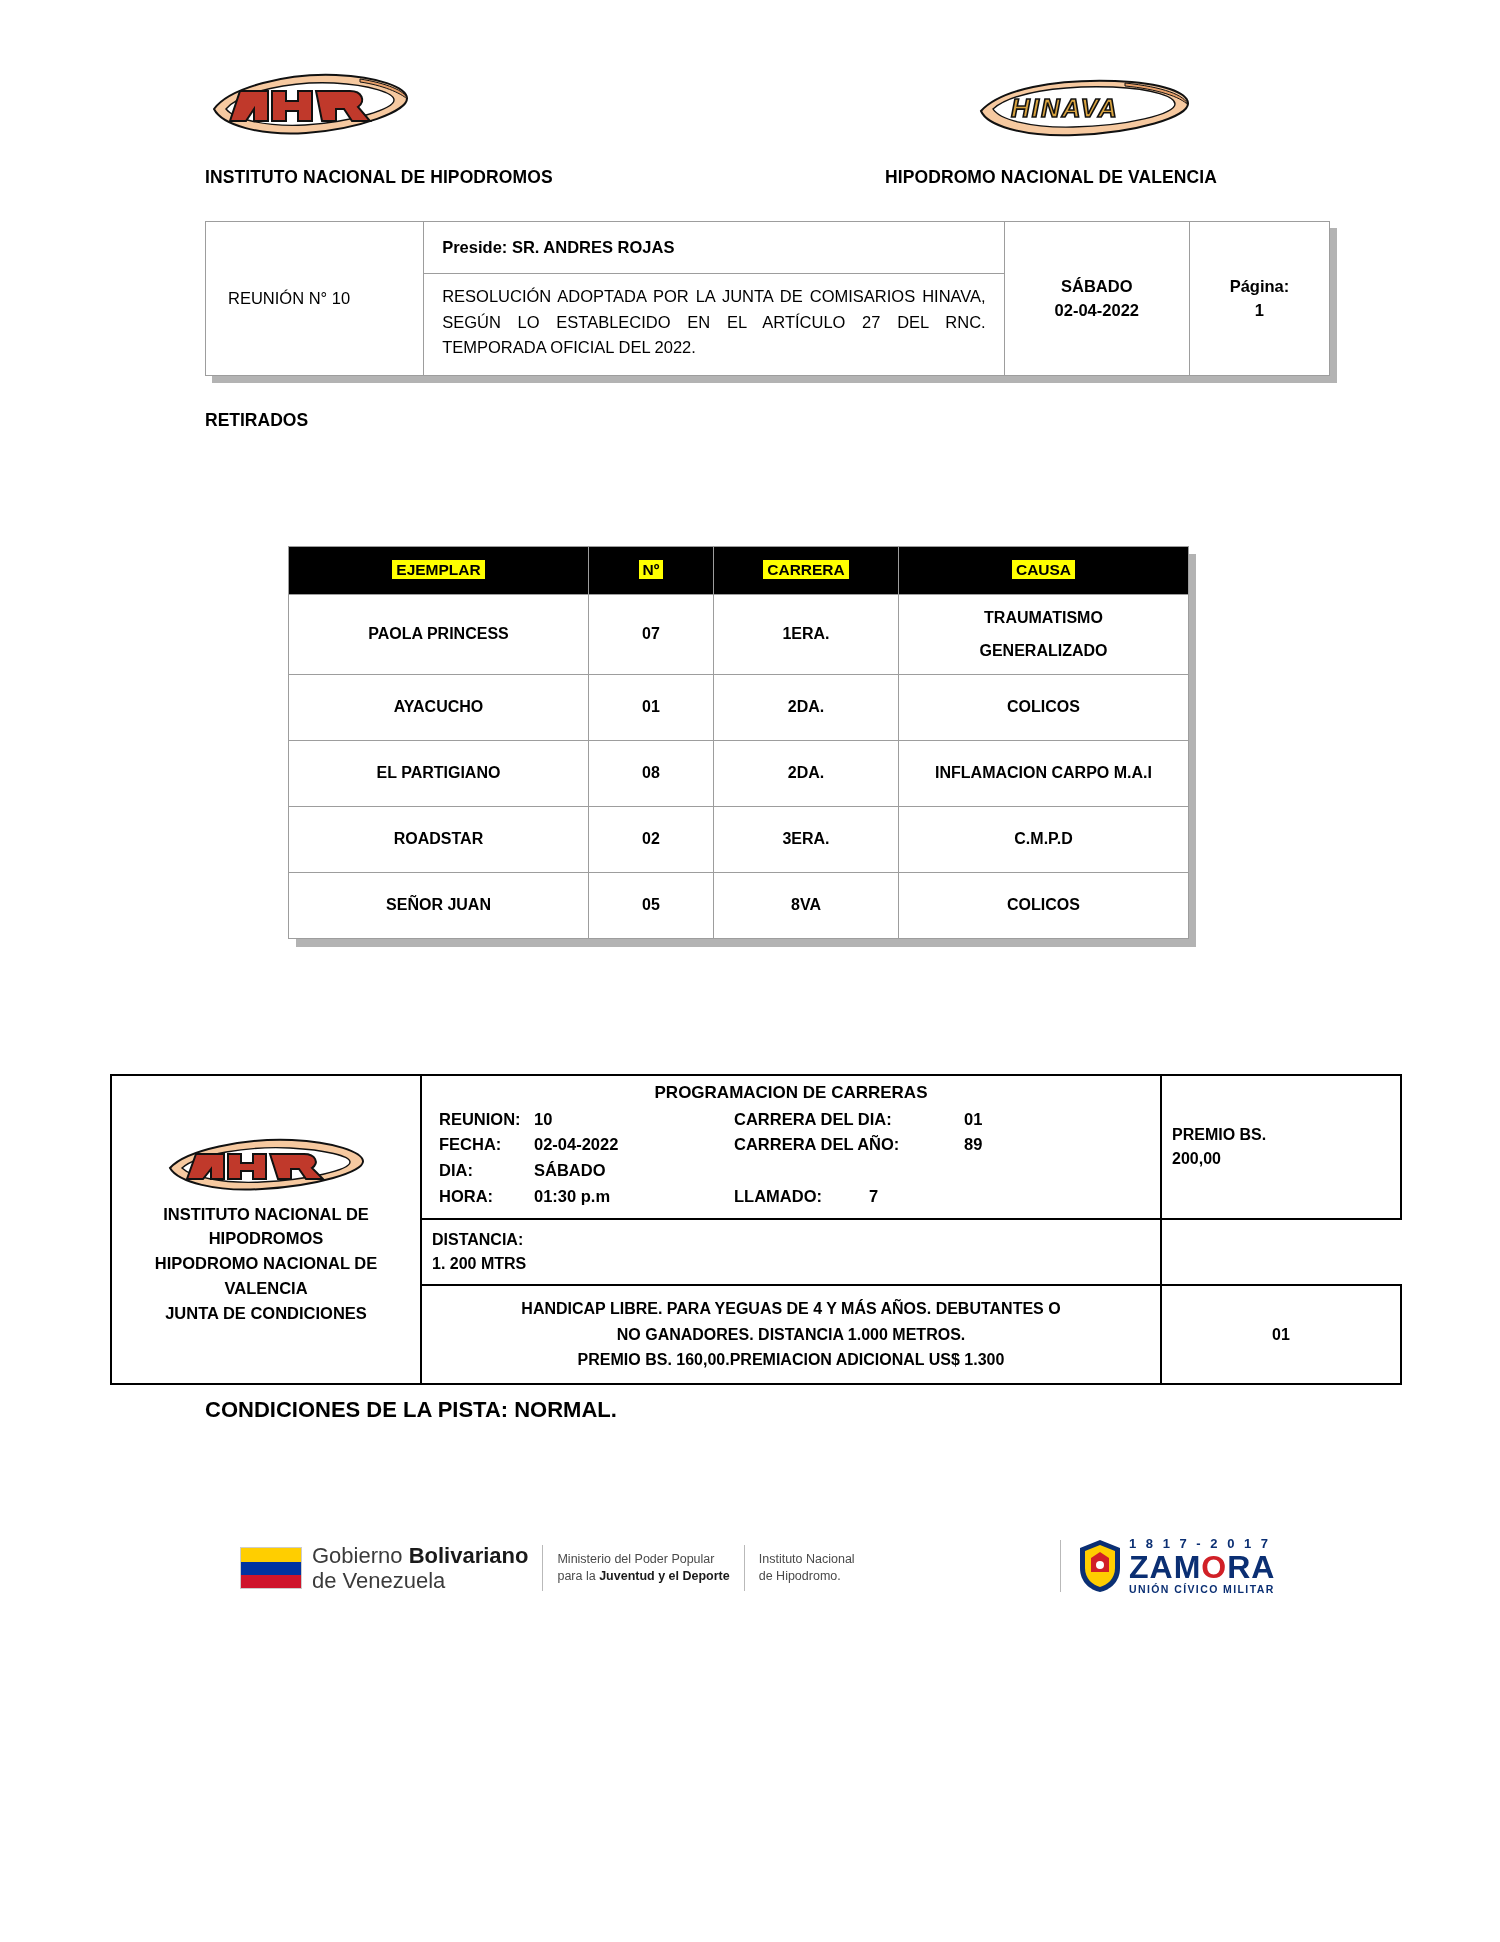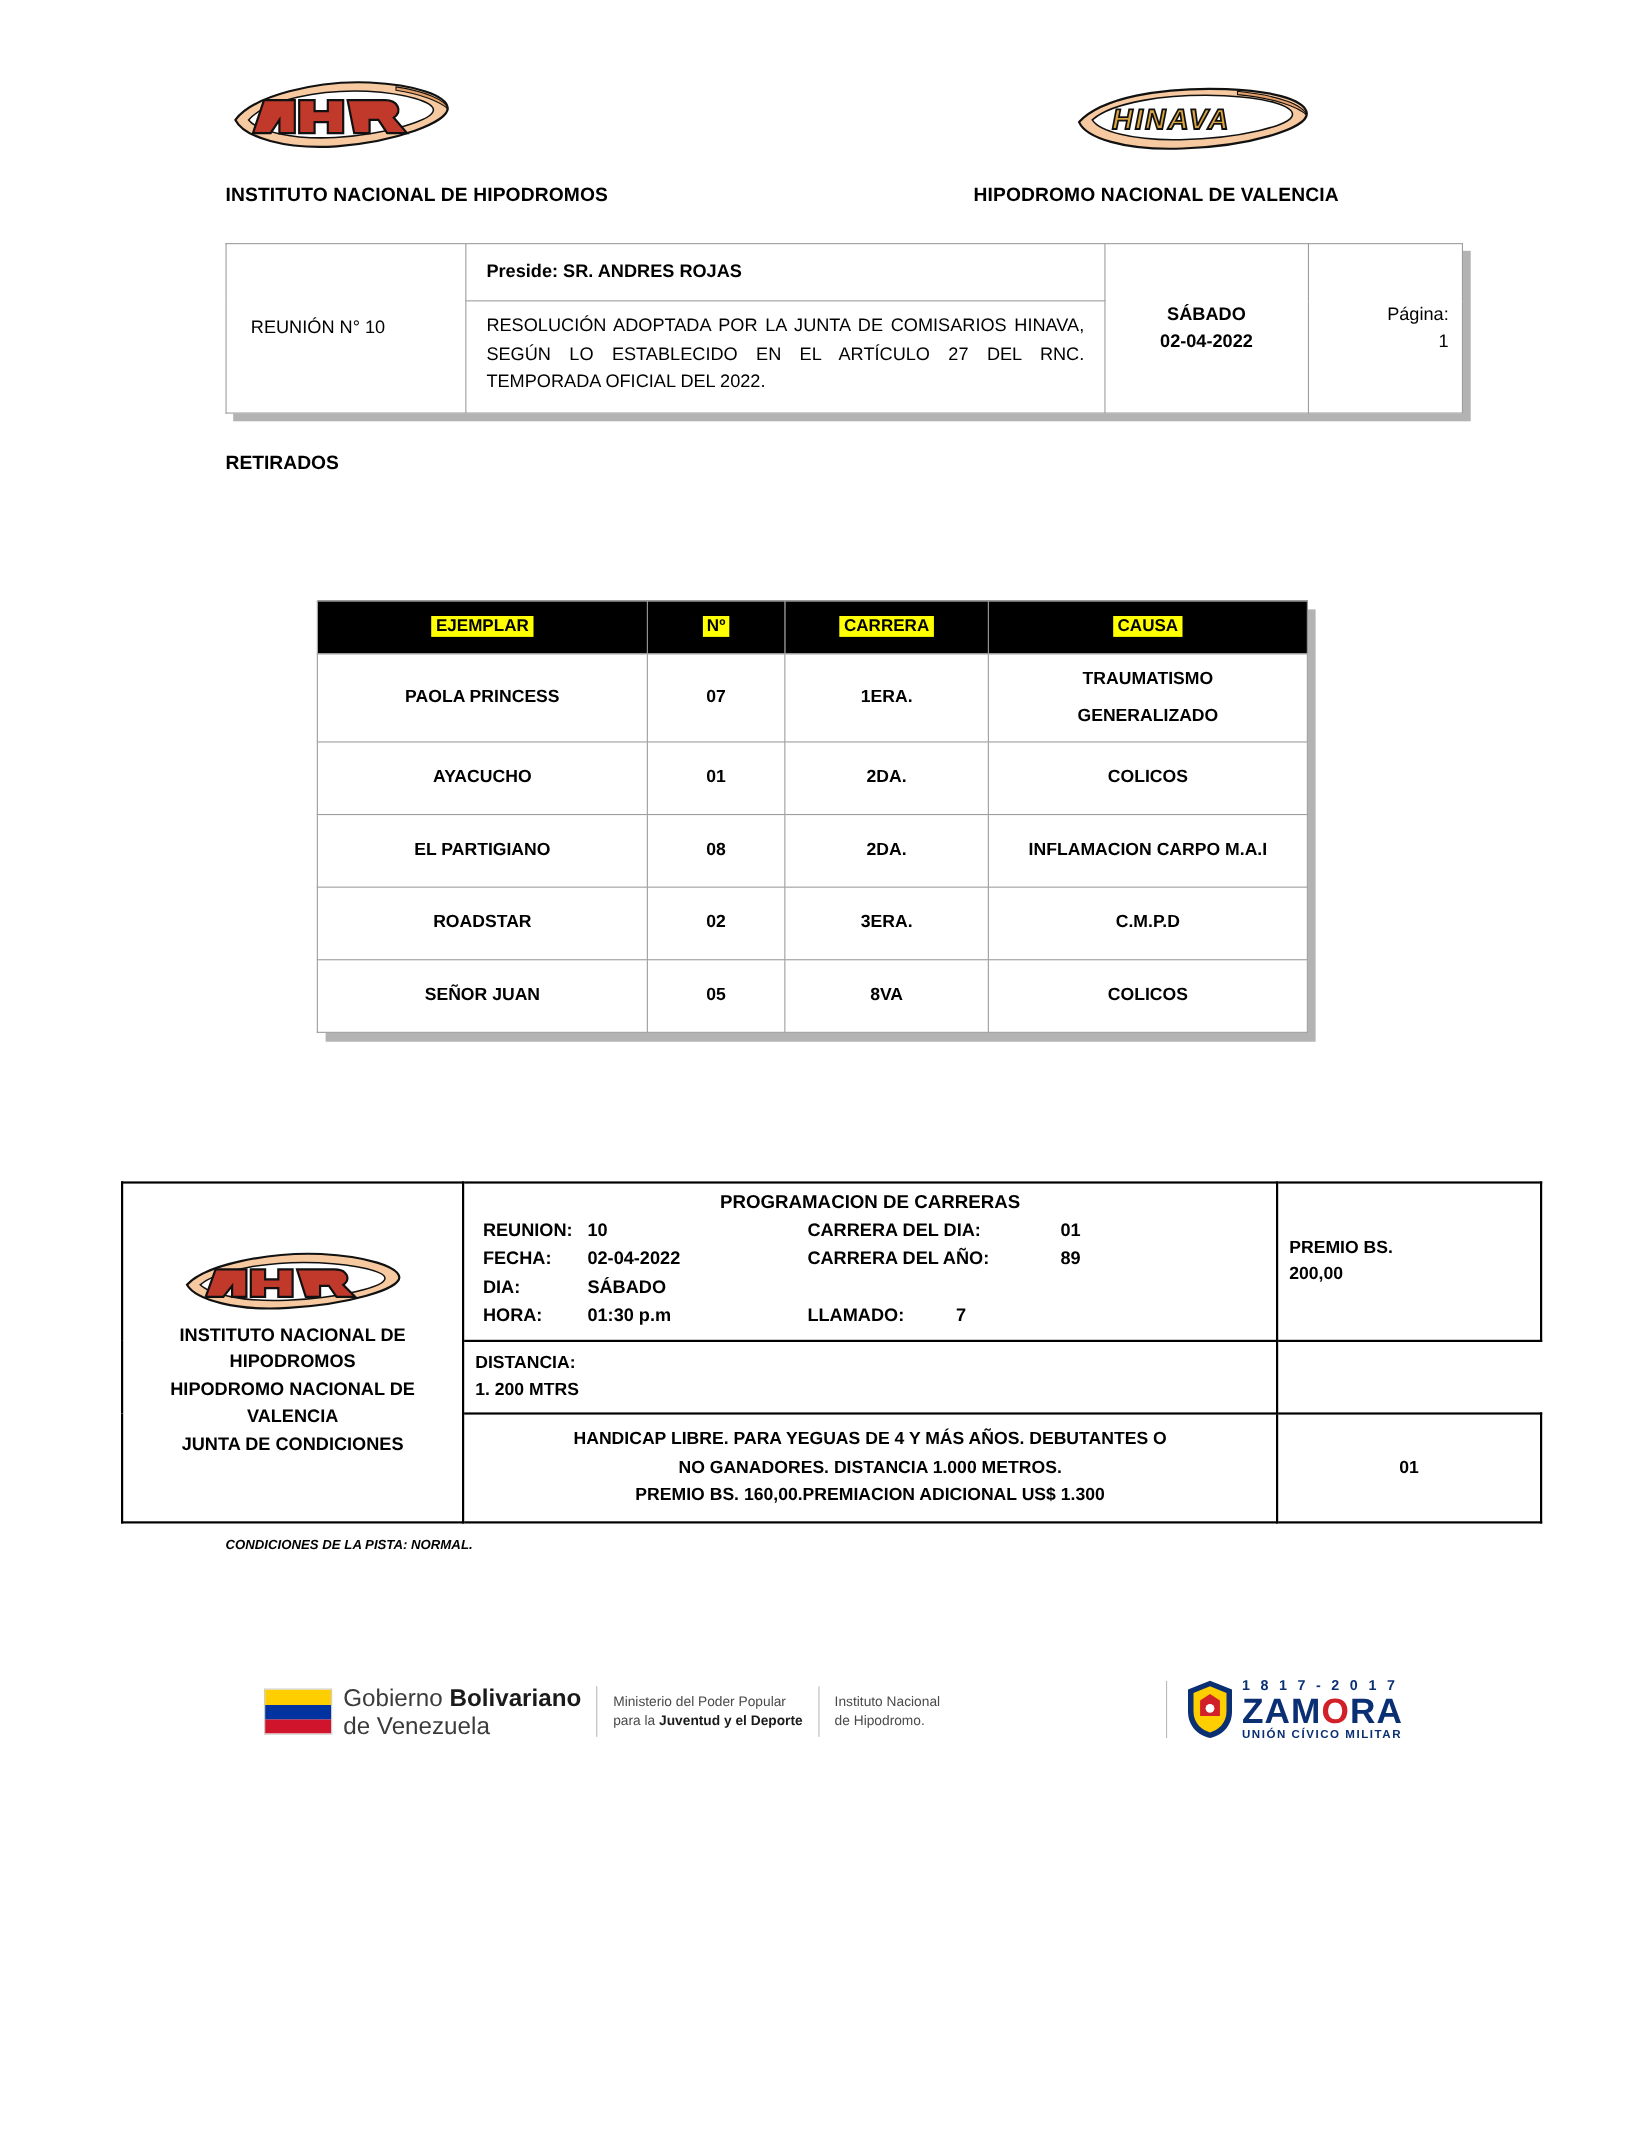--- a/index.html
+++ b/index.html
@@ -89,21 +89,21 @@
   }
   table.res td {
     border: 1px solid #9d9d9d;
     padding: 8px 12px;
     vertical-align: middle;
     font-size: 16.5px;
   }
   .res-reunion { width: 218px; text-align: left; padding-left: 22px !important; font-size: 16.5px;}
   .res-mid { width: 580px; }
   .res-date { width: 185px; text-align: center; font-weight: bold; line-height: 1.5; }
-  .res-page { width: 140px; text-align: right; line-height: 1.5; }
+  .res-page { width: 140px; text-align: center; line-height: 1.5; font-weight: bold; }
   .res-preside { font-weight: bold; padding: 16px 18px !important; font-size: 17px;}
   .res-body {
     text-align: justify;
     line-height: 1.55;
     padding: 10px 18px 14px 18px !important;
     font-size: 16.5px;
   }
   .res-body .just { text-align: justify; text-align-last: justify; }
 
   
@@ -207,22 +207,21 @@
     padding: 10px 14px;
   }
   .race-num {
     text-align: center;
     font-weight: bold;
     font-size: 26px;
   }
   .pista {
     margin: 12px 0 0 205px;
     font-weight: bold;
-    font-size: 12px;
-    font-style: italic;
+    font-size: 22px;
   }
 
   
   .footer {
     position: relative;
     margin-top: 110px;
     height: 120px;
   }
   .gob {
     position: absolute;

